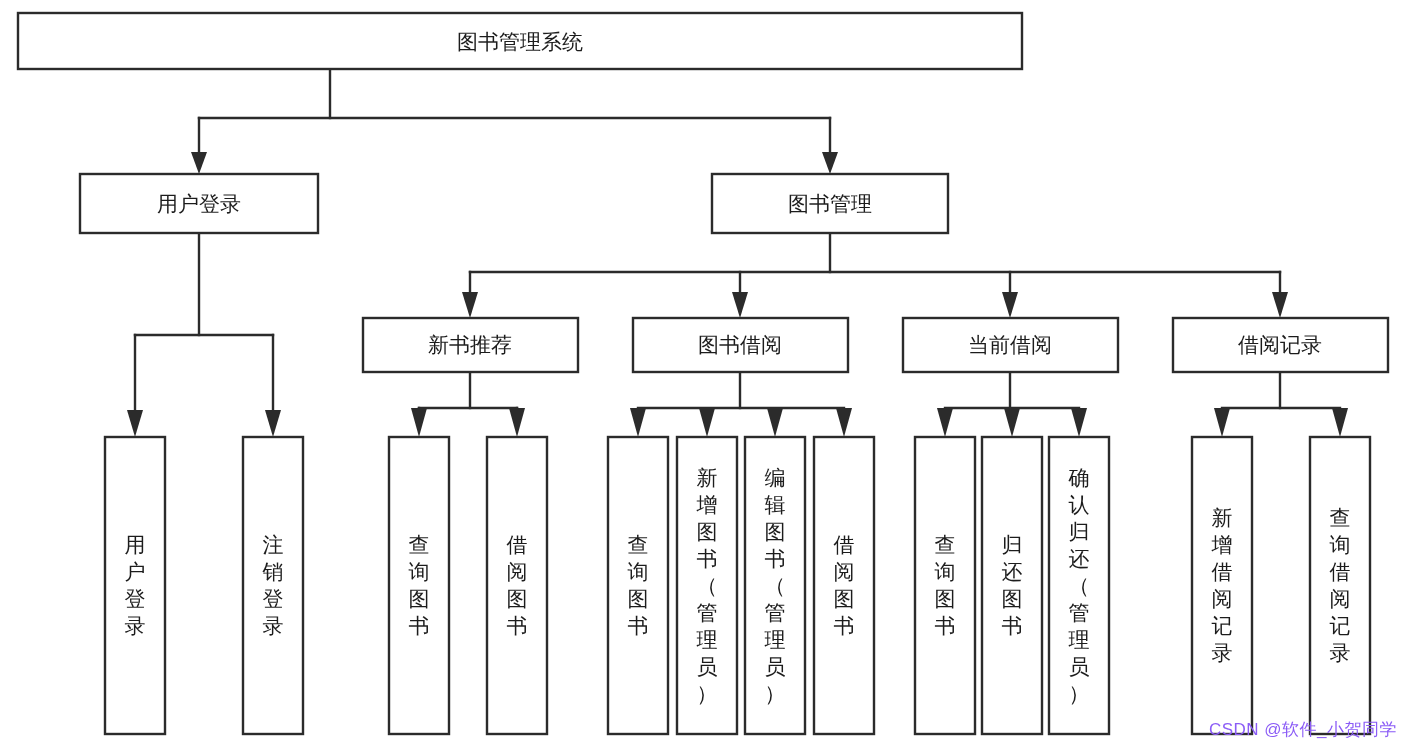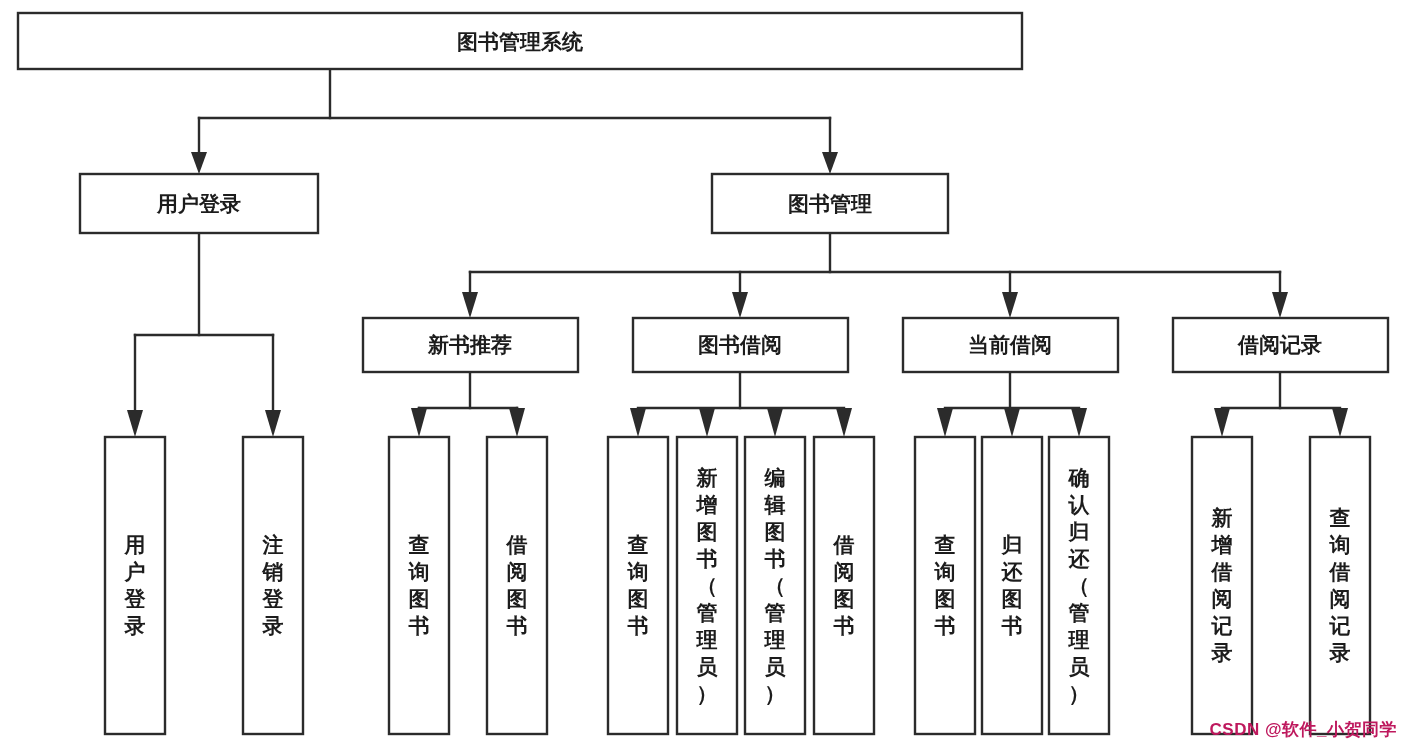--- a/index.html
+++ b/index.html
@@ -11,21 +11,20 @@
     width: 1405px;
     height: 747px;
     font-family: "Liberation Sans", "DejaVu Sans", sans-serif;
     overflow: hidden;
   }
   #diagram-root {
     position: relative;
     width: 1405px;
     height: 747px;
     background: #ffffff;
-    font-weight: bold;
   }
   svg.diagram-canvas {
     position: absolute;
     left: 0;
     top: 0;
     width: 1405px;
     height: 747px;
   }
   .node-box {
     fill: #ffffff;
@@ -54,21 +53,21 @@
     fill: #1c1c1c;
     font-size: 21px;
     text-anchor: middle;
   }
   .watermark {
     position: absolute;
     right: 8px;
     bottom: 6px;
     font-family: "Liberation Sans", "DejaVu Sans", sans-serif;
     font-size: 17px;
-    color: #be185d;
+    color: #8b5cf6;
     letter-spacing: 0.5px;
     white-space: nowrap;
     pointer-events: none;
   }
 </style>
 </head>
 <body>
 
 <div id="diagram-root">
 

